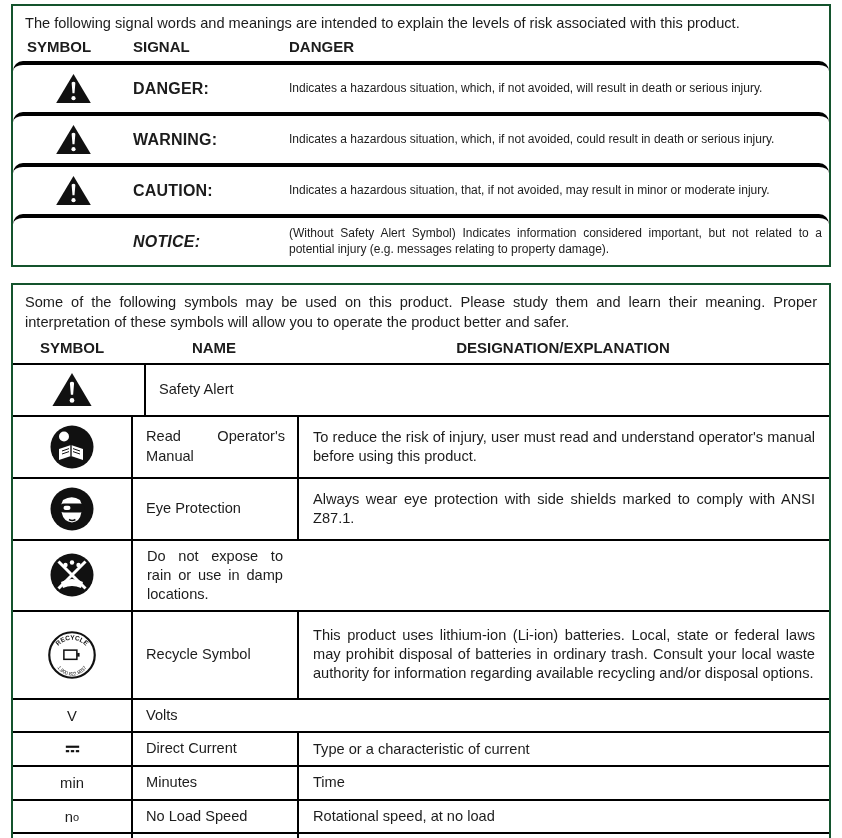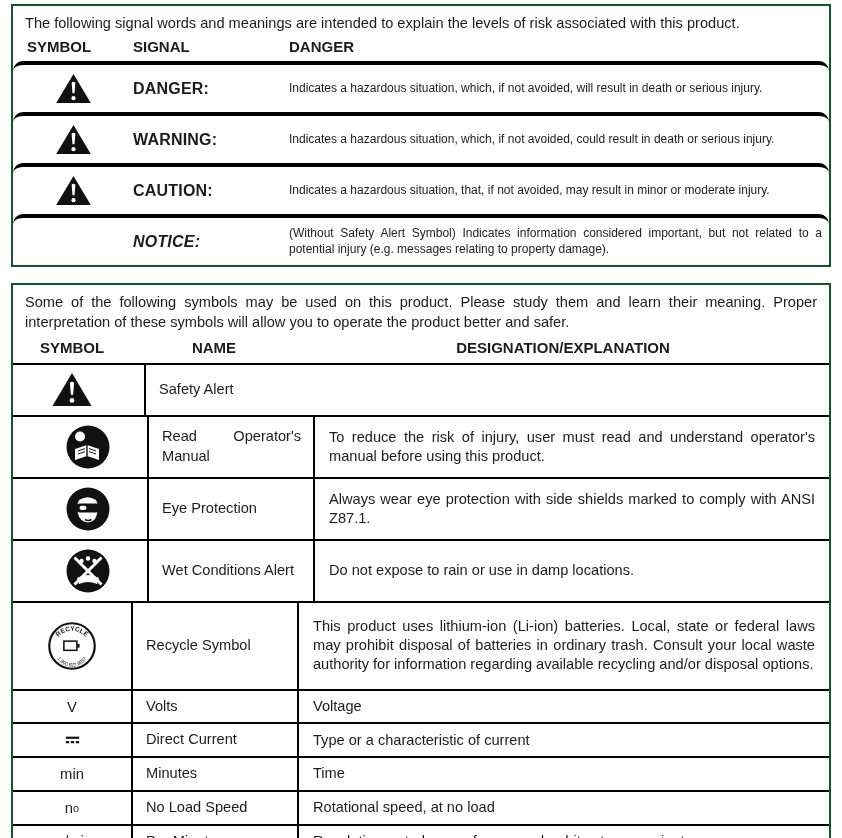--- a/index.html
+++ b/index.html
@@ -70,21 +70,21 @@
   .srow:last-child { border-bottom: none; }
   .scell { display: flex; align-items: center; padding: 6px 10px; }
   .c-sym { justify-content: center; font-size: 15px; }
   .c-name, .c-desc { border-left: 2px solid #000; }
   .c-name { font-size: 14.6px; padding-left: 13px; padding-right: 12px; }
   .c-name > span { width: 100%; text-align: justify; line-height: 1.35; }
   .c-desc { font-size: 14.6px; padding-left: 14px; padding-right: 14px; }
   .c-desc > span { width: 100%; text-align: justify; line-height: 1.3; }
 
   .rh-a { min-height: 52px; gap: 13px; }
-  .rh-b { min-height: 62px; padding-left: 16px; }
+  .rh-b { min-height: 62px; }
   .rh-c { min-height: 88px; }
   .rh-s { min-height: 27px; }
   .rh-n { min-height: 33px; }
 
   .sym-text { font-size: 14.8px; }
   sub.nsub { font-size: 11px; }
 
   .icon { display: inline-flex; line-height: 0; }
 </style>
 </head>
@@ -222,23 +222,20 @@
             <svg width="46" height="46" viewBox="0 0 46 46">
               <circle cx="23" cy="23" r="21.5" fill="#111"></circle>
               <circle cx="16.5" cy="13" r="2.2" fill="#fff"></circle>
               <circle cx="23" cy="10.5" r="2.2" fill="#fff"></circle>
               <circle cx="29.5" cy="13" r="2.2" fill="#fff"></circle>
               <path d="M12 30 q11 -6 22 0 l-2 6 q-9 -4 -18 0 Z" fill="#fff"></path>
               <path d="M9.5 9.5 L36.5 36.5 M36.5 9.5 L9.5 36.5" stroke="#fff" stroke-width="3"></path>
             </svg>
           </span>
         </div>
-        <div class="scell c-name">
-            <span>Wet Conditions Alert</span>
-          </div>
         <div class="scell c-desc">
             <span>Do not expose to rain or use in damp locations.</span>
           </div>
       </div>
 
       <div class="srow rh-c">
         <div class="scell c-sym">
           <span class="icon">
             <svg width="52" height="52" viewBox="0 0 48 48">
               <defs>
@@ -259,23 +256,20 @@
         <div class="scell c-desc">
             <span>This product uses lithium-ion (Li-ion) batteries. Local, state or federal laws may prohibit disposal of batteries in ordinary trash. Consult your local waste authority for information regarding available recycling and/or disposal options.</span>
           </div>
       </div>
 
       <div class="srow rh-s">
         <div class="scell c-sym sym-text">V</div>
         <div class="scell c-name">
             <span>Volts</span>
           </div>
-        <div class="scell c-desc">
-            <span>Voltage</span>
-          </div>
       </div>
 
       <div class="srow rh-s">
         <div class="scell c-sym">
           <span class="icon">
             <svg width="15" height="8" viewBox="0 0 18 9">
                 <rect x="1" y="0.5" width="16" height="2.6" fill="#111"></rect>
                 <rect x="1" y="5.8" width="4" height="2.6" fill="#111"></rect>
                 <rect x="7" y="5.8" width="4" height="2.6" fill="#111"></rect>
                 <rect x="13" y="5.8" width="4" height="2.6" fill="#111"></rect>

